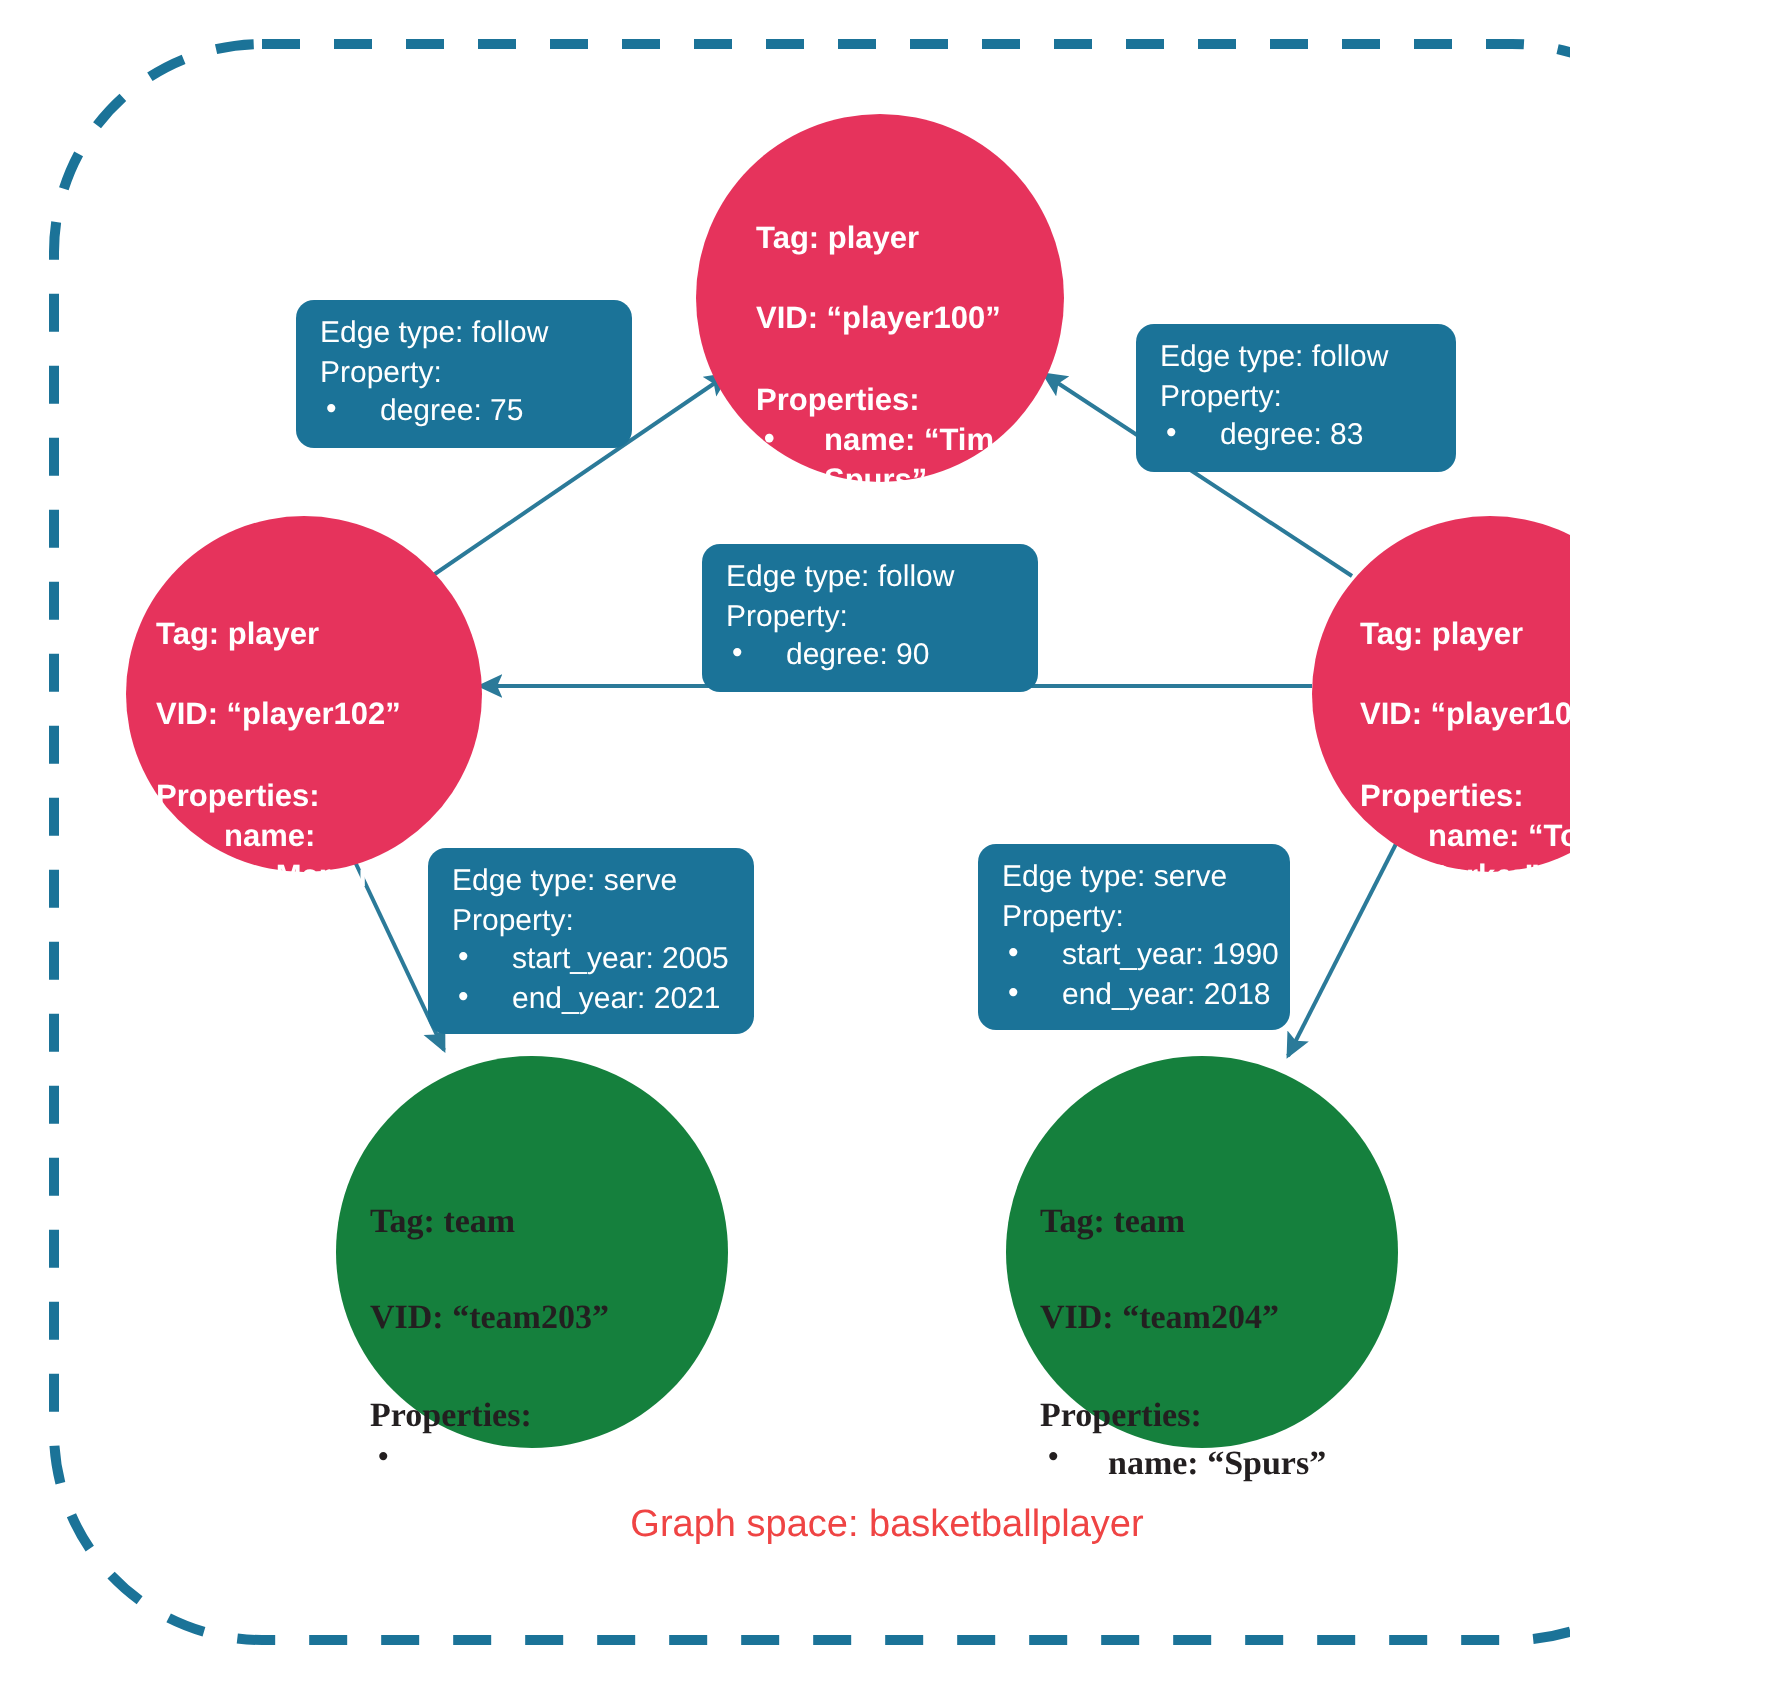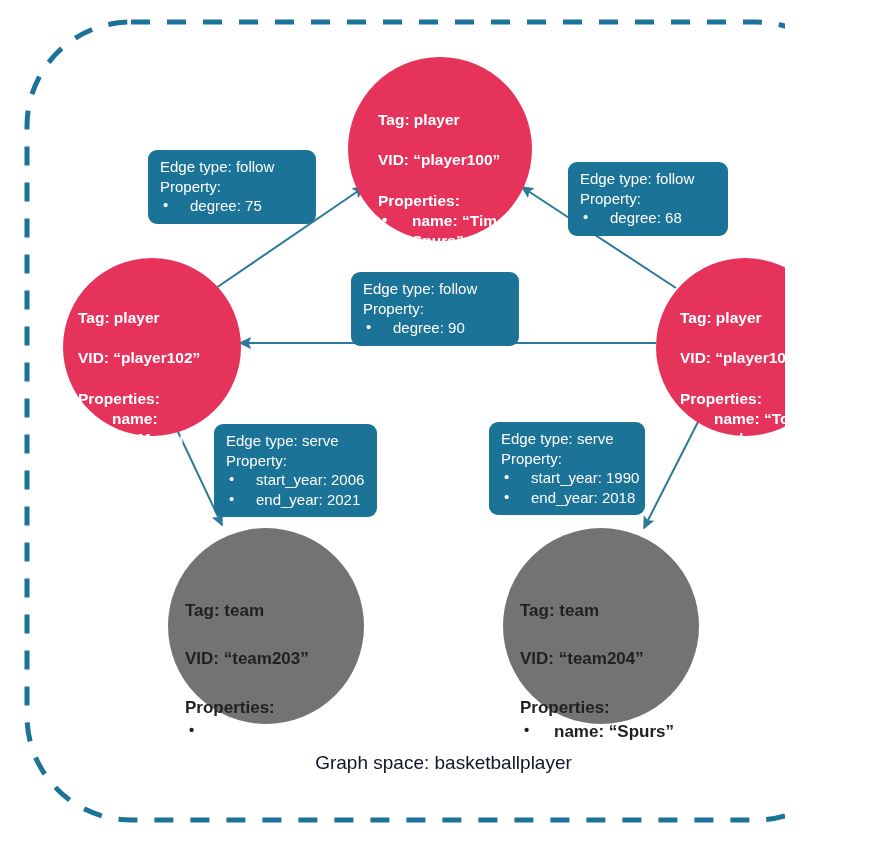--- a/index.html
+++ b/index.html
@@ -28,22 +28,23 @@
     position: absolute;
     border-radius: 50%;
     box-sizing: border-box;
     display: block;
   }
   .node-player {
     background: #E6335C;
     color: #ffffff;
   }
   .node-team {
-    background: #737373;
+    background: #15803d;
     color: #231f20;
+    font-family: Liberation Serif, serif;
   }
   .node-text {
     position: absolute;
     font-size: 15.5px;
     line-height: 1.30;
     font-weight: 600;
     white-space: pre-line;
   }
   .node-text .bullet-row {
     display: block;
@@ -82,21 +83,21 @@
     left: 3px;
     top: -1px;
   }
   #caption {
     position: absolute;
     left: 0;
     top: 752px;
     width: 887px;
     text-align: center;
     font-size: 19px;
-    color: #0f172a;
+    color: #ef4444;
     font-weight: 400;
   }
 </style>
 </head>
 <body>
 
 <div id="canvas">
 
   <svg id="edge-layer" viewBox="0 0 887 842" xmlns="http://www.w3.org/2000/svg">
     <defs>
@@ -168,33 +169,33 @@
 
   <div class="edgebox" style="left:148px; top:150px; width:168px;">
     <span class="row">Edge type: follow</span>
     <span class="row">Property:</span>
     <span class="bullet-row"><span class="dot">•</span><span>degree: 75</span></span>
   </div>
 
   <div class="edgebox" style="left:568px; top:162px; width:160px;">
     <span class="row">Edge type: follow</span>
     <span class="row">Property:</span>
-    <span class="bullet-row"><span class="dot">•</span><span>degree: 68</span></span>
+    <span class="bullet-row"><span class="dot">•</span><span>degree: 83</span></span>
   </div>
 
   <div class="edgebox" style="left:351px; top:272px; width:168px;">
     <span class="row">Edge type: follow</span>
     <span class="row">Property:</span>
     <span class="bullet-row"><span class="dot">•</span><span>degree: 90</span></span>
   </div>
 
   <div class="edgebox" style="left:214px; top:424px; width:163px;">
     <span class="row">Edge type: serve</span>
     <span class="row">Property:</span>
-    <span class="bullet-row"><span class="dot">•</span><span>start_year: 2006</span></span>
+    <span class="bullet-row"><span class="dot">•</span><span>start_year: 2005</span></span>
     <span class="bullet-row"><span class="dot">•</span><span>end_year: 2021</span></span>
   </div>
 
   <div class="edgebox" style="left:489px; top:422px; width:156px;">
     <span class="row">Edge type: serve</span>
     <span class="row">Property:</span>
     <span class="bullet-row"><span class="dot">•</span><span>start_year: 1990</span></span>
     <span class="bullet-row"><span class="dot">•</span><span>end_year: 2018</span></span>
   </div>
 

